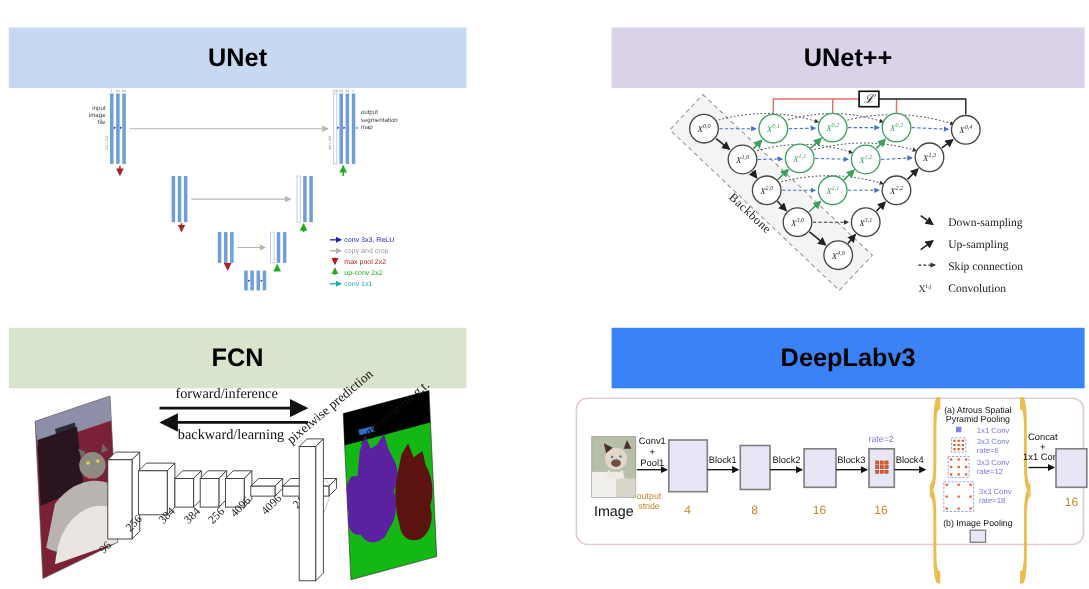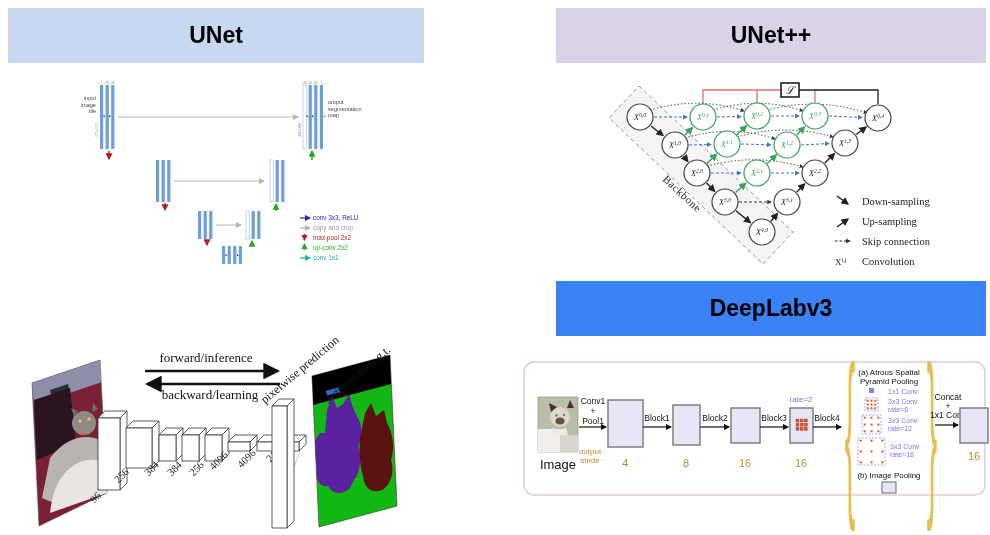--- a/index.html
+++ b/index.html
@@ -1,19 +1,19 @@
 <!DOCTYPE html>
 <html><head>
 <meta charset="utf-8">
 <style>
   html,body{margin:0;padding:0;background:#fff;}
   #stage{position:relative;width:990px;height:535px;background:#ffffff;overflow:hidden;
          font-family:"Liberation Sans",sans-serif;}
   .banner{position:absolute;display:flex;align-items:center;justify-content:center;
-          font:700 23px "Liberation Sans",sans-serif;color:#000;}
+          font:700 23px "Liberation Sans",sans-serif;color:#000;margin-top:17px;}
   #b-unet{left:8px;top:8px;width:416px;height:55px;background:#c6d9f1;}
   #b-unetpp{left:556px;top:8px;width:430px;height:55px;background:#d9d2e9;}
   #b-fcn{left:8px;top:281px;width:416px;height:55px;background:#d8e4cc;}
   #b-deeplab{left:556px;top:281px;width:430px;height:55px;background:#3b82f6;}
   svg{position:absolute;overflow:visible;}
   #fig-unet{left:60px;top:80px;}
   #fig-unetpp{left:590px;top:70px;}
   #fig-fcn{left:10px;top:338px;}
   #fig-deeplab{left:520px;top:357px;}
   text{user-select:none;}
@@ -24,20 +24,23 @@
 <body>
 
 <div id="stage">
 
   <div class="banner" id="b-unet">
     <span>UNet</span>
   </div>
   <div class="banner" id="b-unetpp">
     <span>UNet++</span>
   </div>
+  <div class="banner" id="b-fcn">
+    <span>FCN</span>
+  </div>
   <div class="banner" id="b-deeplab">
     <span>DeepLabv3</span>
   </div>
 
   <svg id="fig-unet" width="360" height="195" viewBox="0 0 360 195">
     <defs>
       <marker id="u-gray" viewBox="0 0 6 6" refX="5" refY="3" markerWidth="6" markerHeight="6" orient="auto">
           <path d="M0,0L6,3L0,6z" fill="#b4b4b4"></path>
         </marker>
       <marker id="u-blue" viewBox="0 0 6 6" refX="5" refY="3" markerWidth="5" markerHeight="5" orient="auto">

